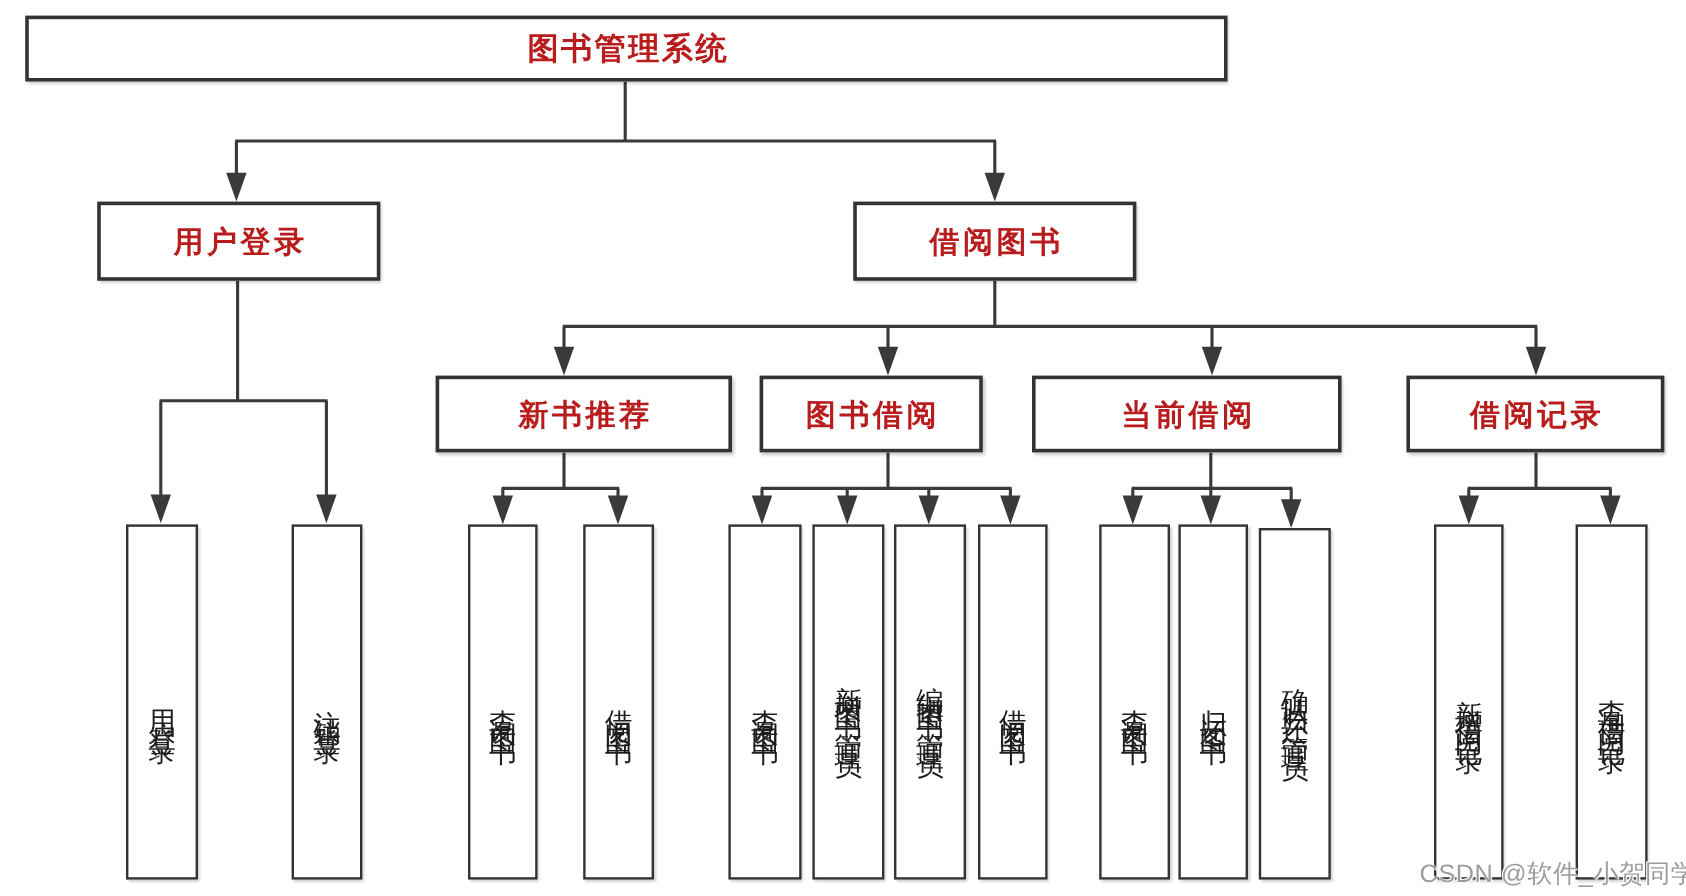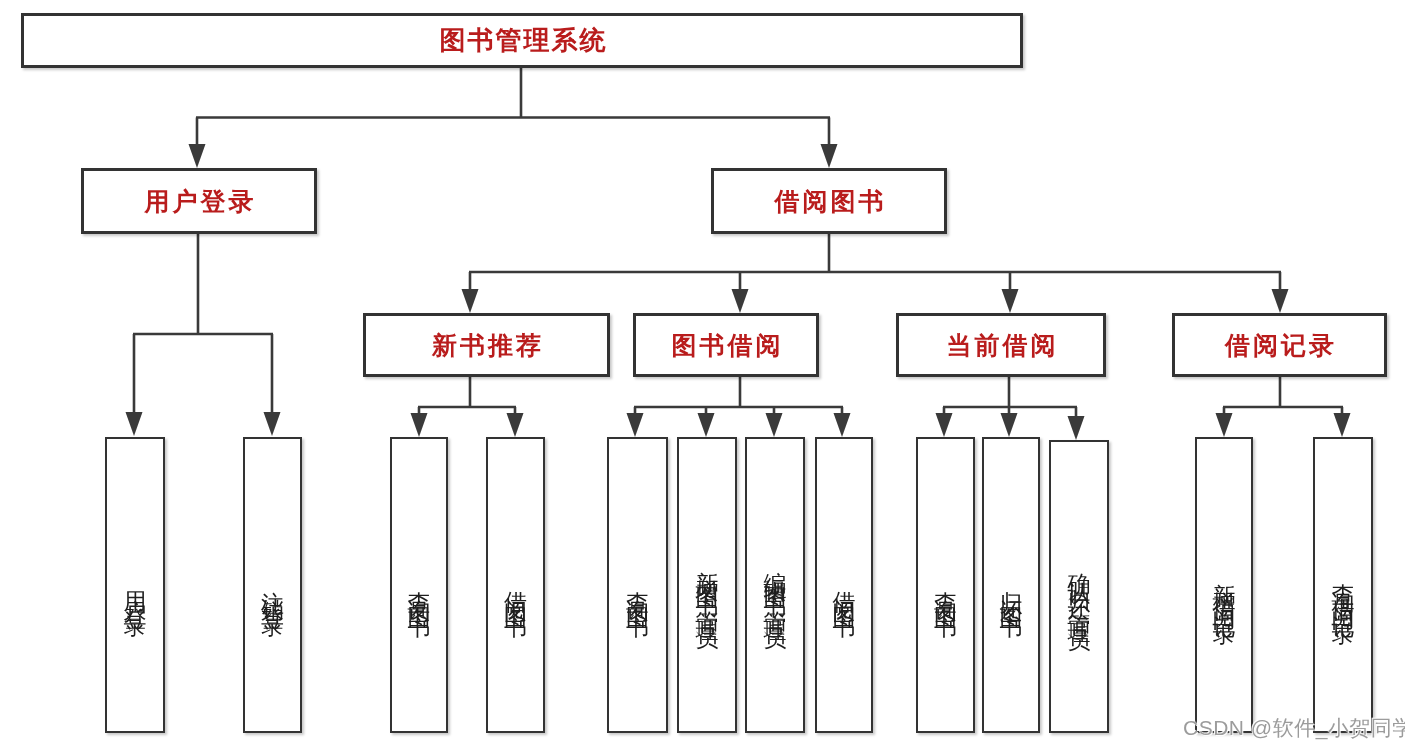--- a/index.html
+++ b/index.html
@@ -77,21 +77,21 @@
   <div class="box h" style="left:711px;top:168px;width:236px;height:66px">
     <span>借阅图书</span>
   </div>
 
   <div class="box h" style="left:363px;top:313px;width:247px;height:64px">
     <span>新书推荐</span>
   </div>
   <div class="box h" style="left:633px;top:313px;width:186px;height:64px">
     <span>图书借阅</span>
   </div>
-  <div class="box h" style="left:896px;top:313px;width:210px;height:64px">
+  <div class="box h" style="left:860px;top:313px;width:258px;height:64px">
     <span>当前借阅</span>
   </div>
   <div class="box h" style="left:1172px;top:313px;width:215px;height:64px">
     <span>借阅记录</span>
   </div>
 
   <div class="box v" style="left:105px;top:437px;width:60px;height:296px">
     <span>用户登录</span>
   </div>
   <div class="box v" style="left:243px;top:437px;width:59px;height:296px">

